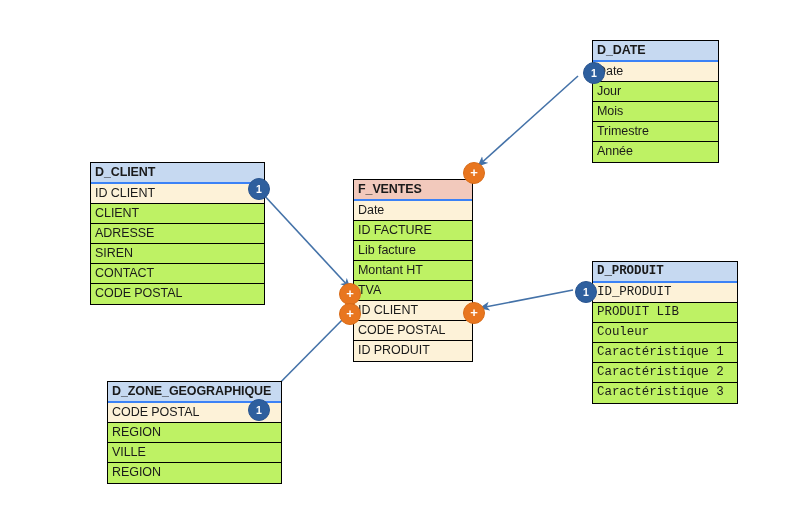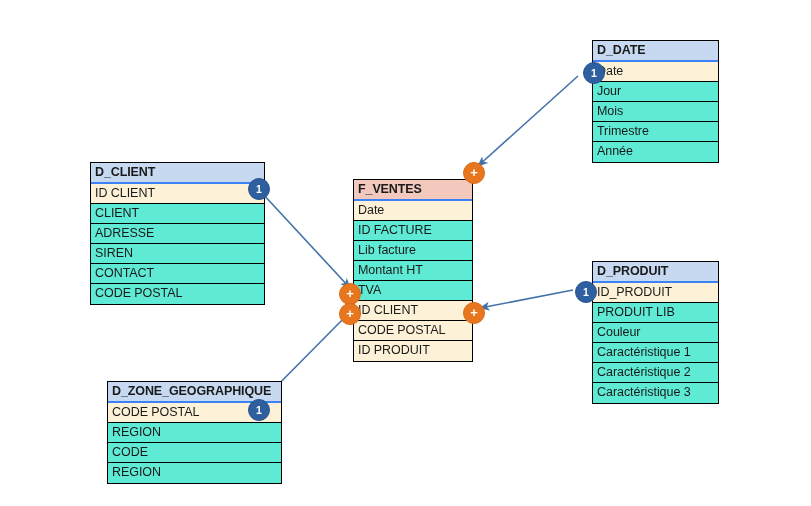--- a/index.html
+++ b/index.html
@@ -61,21 +61,21 @@
     box-sizing: border-box;
     height: 20px;
     line-height: 18px;
     padding: 0 4px;
     font-size: 12.5px;
     color: #1a1a1a;
     border-bottom: 1px solid #000000;
     white-space: nowrap;
     overflow: hidden;
     position: relative;
-    background: #5eead4;
+    background: #bef264;
     letter-spacing: -0.05px;
   }
   .trow:last-child { border-bottom: none; }
   .trow.key { background: #fdf2d8; }
 
   .badge {
     position: absolute;
     z-index: 5;
     width: 20px;
     height: 20px;
@@ -124,21 +124,21 @@
         <div class="trow">CLIENT</div>
         <div class="trow">ADRESSE</div>
         <div class="trow">SIREN</div>
         <div class="trow">CONTACT</div>
         <div class="trow">CODE POSTAL</div>
       </div>
       <div class="table" style="left: 82px; top: 381px; width: 175px; margin-left: 25px;">
         <div class="thead dim">D_ZONE_GEOGRAPHIQUE</div>
         <div class="trow key">CODE POSTAL</div>
         <div class="trow">REGION</div>
-        <div class="trow">CODE</div>
+        <div class="trow">VILLE</div>
         <div class="trow">REGION</div>
       </div>
       <div class="table" style="left: 353px; top: 142px; width: 120px; margin-top: 37px;">
         <div class="thead fact">F_VENTES</div>
         <div class="trow key">Date</div>
         <div class="trow">ID FACTURE</div>
         <div class="trow">Lib facture</div>
         <div class="trow">Montant HT</div>
         <div class="trow">TVA</div>
         <div class="trow key">ID CLIENT</div>
@@ -146,21 +146,21 @@
         <div class="trow key">ID PRODUIT</div>
       </div>
       <div class="table" style="left: 592px; top: 40px; width: 127px;">
         <div class="thead dim">D_DATE</div>
         <div class="trow key">Date</div>
         <div class="trow">Jour</div>
         <div class="trow">Mois</div>
         <div class="trow">Trimestre</div>
         <div class="trow">Année</div>
       </div>
-      <div class="table" style="left: 592px; top: 261px; width: 127px;">
+      <div class="table" style="left: 592px; top: 261px; width: 146px; font-family: Liberation Mono, monospace;">
         <div class="thead dim">D_PRODUIT</div>
         <div class="trow key">ID_PRODUIT</div>
         <div class="trow">PRODUIT LIB</div>
         <div class="trow">Couleur</div>
         <div class="trow">Caractéristique 1</div>
         <div class="trow">Caractéristique 2</div>
         <div class="trow">Caractéristique 3</div>
       </div>
     </div>
   <div id="badges-layer">

